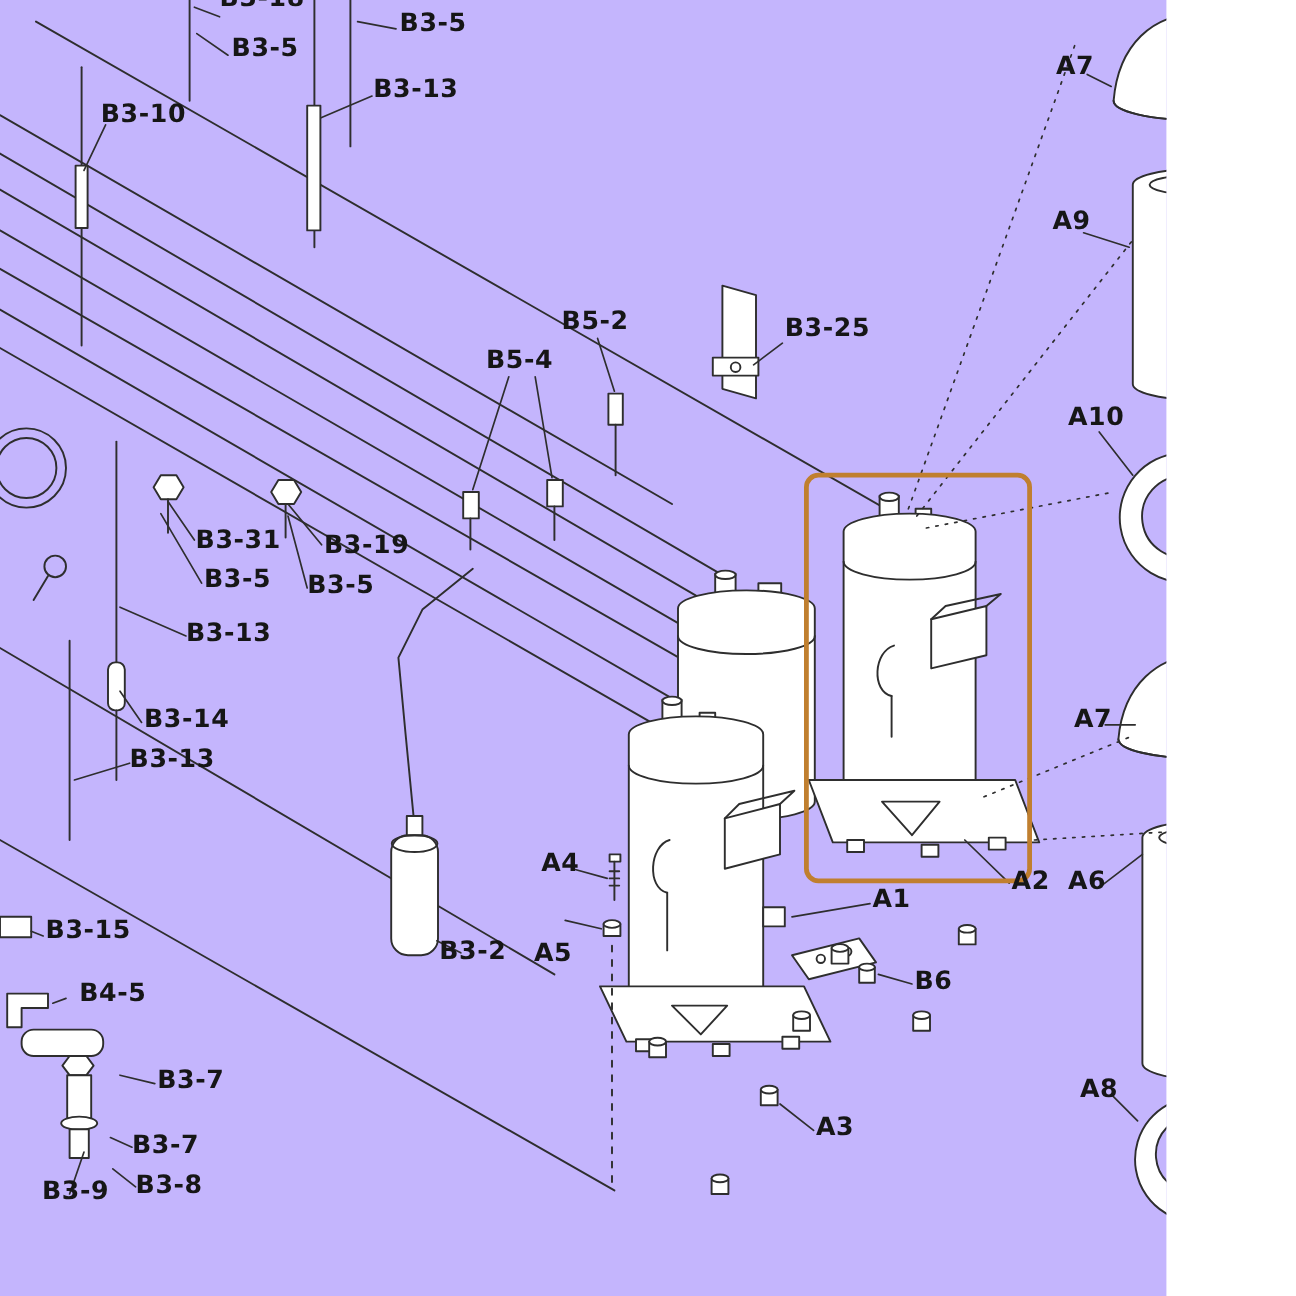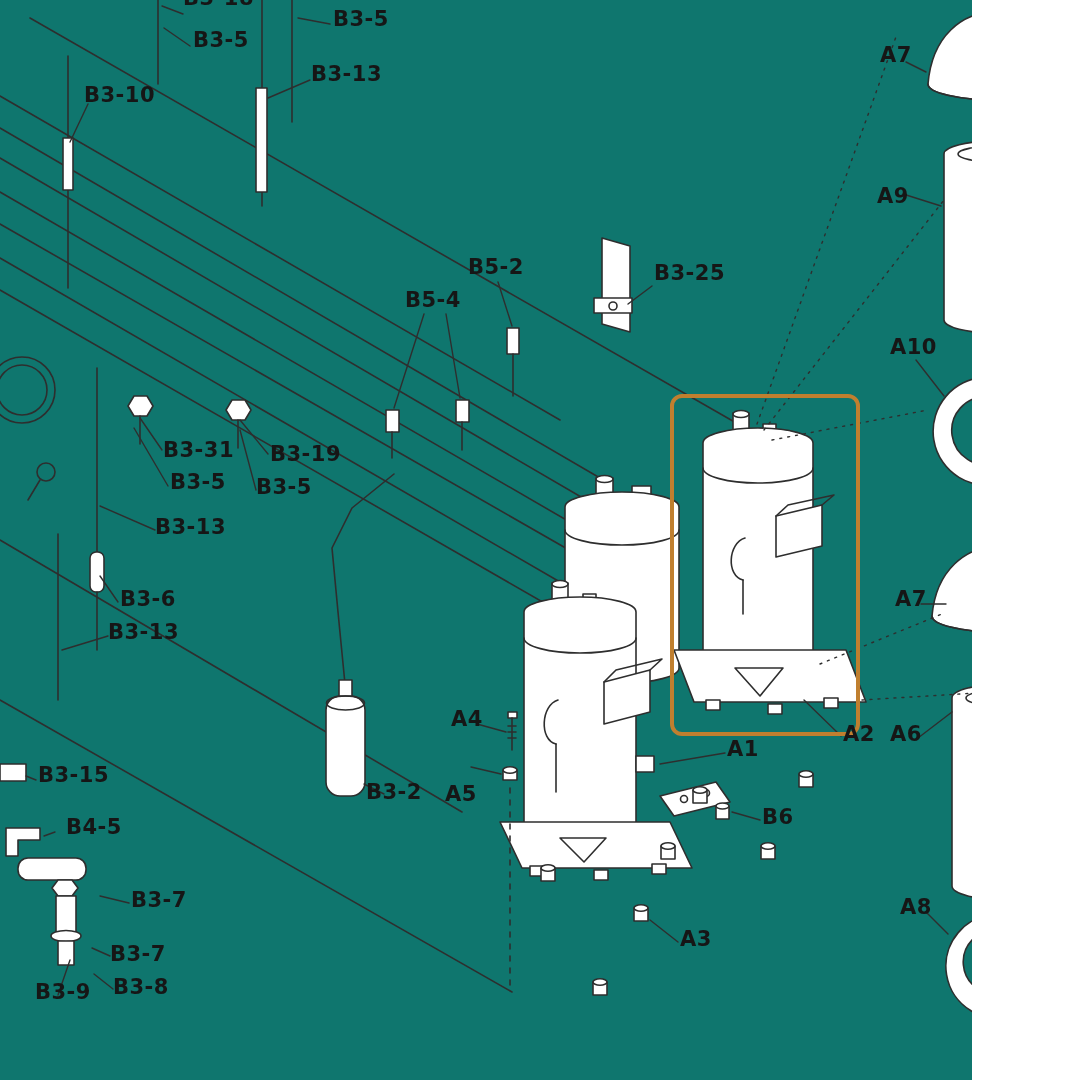--- a/index.html
+++ b/index.html
@@ -1,17 +1,17 @@
 <!DOCTYPE html>
 <html><head>
 <meta charset="utf-8">
 <style>
   html,body{margin:0;padding:0;background:#ffffff;}
   .canvas{
-    position:relative;width:972px;height:1080px;background:#0f766e;
+    position:relative;width:972px;height:1080px;background:#c4b5fd;
     overflow:hidden;font-family:"DejaVu Sans",sans-serif;
   }
   .canvas svg{position:absolute;left:0;top:0;}
   .lbl{
     position:absolute;font-weight:bold;font-size:21px;color:#161616;
     letter-spacing:.5px;white-space:nowrap;line-height:1;
     font-family:"DejaVu Sans",sans-serif;
   }
 </style>
 </head>
@@ -255,28 +255,28 @@
 <div>
   <div class="lbl" style="left:183px;top:-12px">B3-18</div>
   <div class="lbl" style="left:193px;top:30px">B3-5</div>
   <div class="lbl" style="left:333px;top:9px">B3-5</div>
   <div class="lbl" style="left:311px;top:64px">B3-13</div>
   <div class="lbl" style="left:84px;top:85px">B3-10</div>
   <div class="lbl" style="left:468px;top:257px">B5-2</div>
   <div class="lbl" style="left:654px;top:263px">B3-25</div>
   <div class="lbl" style="left:405px;top:290px">B5-4</div>
   <div class="lbl" style="left:880px;top:45px">A7</div>
-  <div class="lbl" style="left:877px;top:186px">A9</div>
+  <div class="lbl" style="left:877px;top:174px">A9</div>
   <div class="lbl" style="left:890px;top:337px">A10</div>
   <div class="lbl" style="left:163px;top:440px">B3-31</div>
   <div class="lbl" style="left:170px;top:472px">B3-5</div>
   <div class="lbl" style="left:270px;top:444px">B3-19</div>
   <div class="lbl" style="left:256px;top:477px">B3-5</div>
   <div class="lbl" style="left:155px;top:517px">B3-13</div>
-  <div class="lbl" style="left:120px;top:589px">B3-6</div>
+  <div class="lbl" style="left:120px;top:589px">B3-14</div>
   <div class="lbl" style="left:108px;top:622px">B3-13</div>
   <div class="lbl" style="left:895px;top:589px">A7</div>
   <div class="lbl" style="left:451px;top:709px">A4</div>
   <div class="lbl" style="left:445px;top:784px">A5</div>
   <div class="lbl" style="left:727px;top:739px">A1</div>
   <div class="lbl" style="left:843px;top:724px">A2</div>
   <div class="lbl" style="left:890px;top:724px">A6</div>
   <div class="lbl" style="left:38px;top:765px">B3-15</div>
   <div class="lbl" style="left:366px;top:782px">B3-2</div>
   <div class="lbl" style="left:66px;top:817px">B4-5</div>

